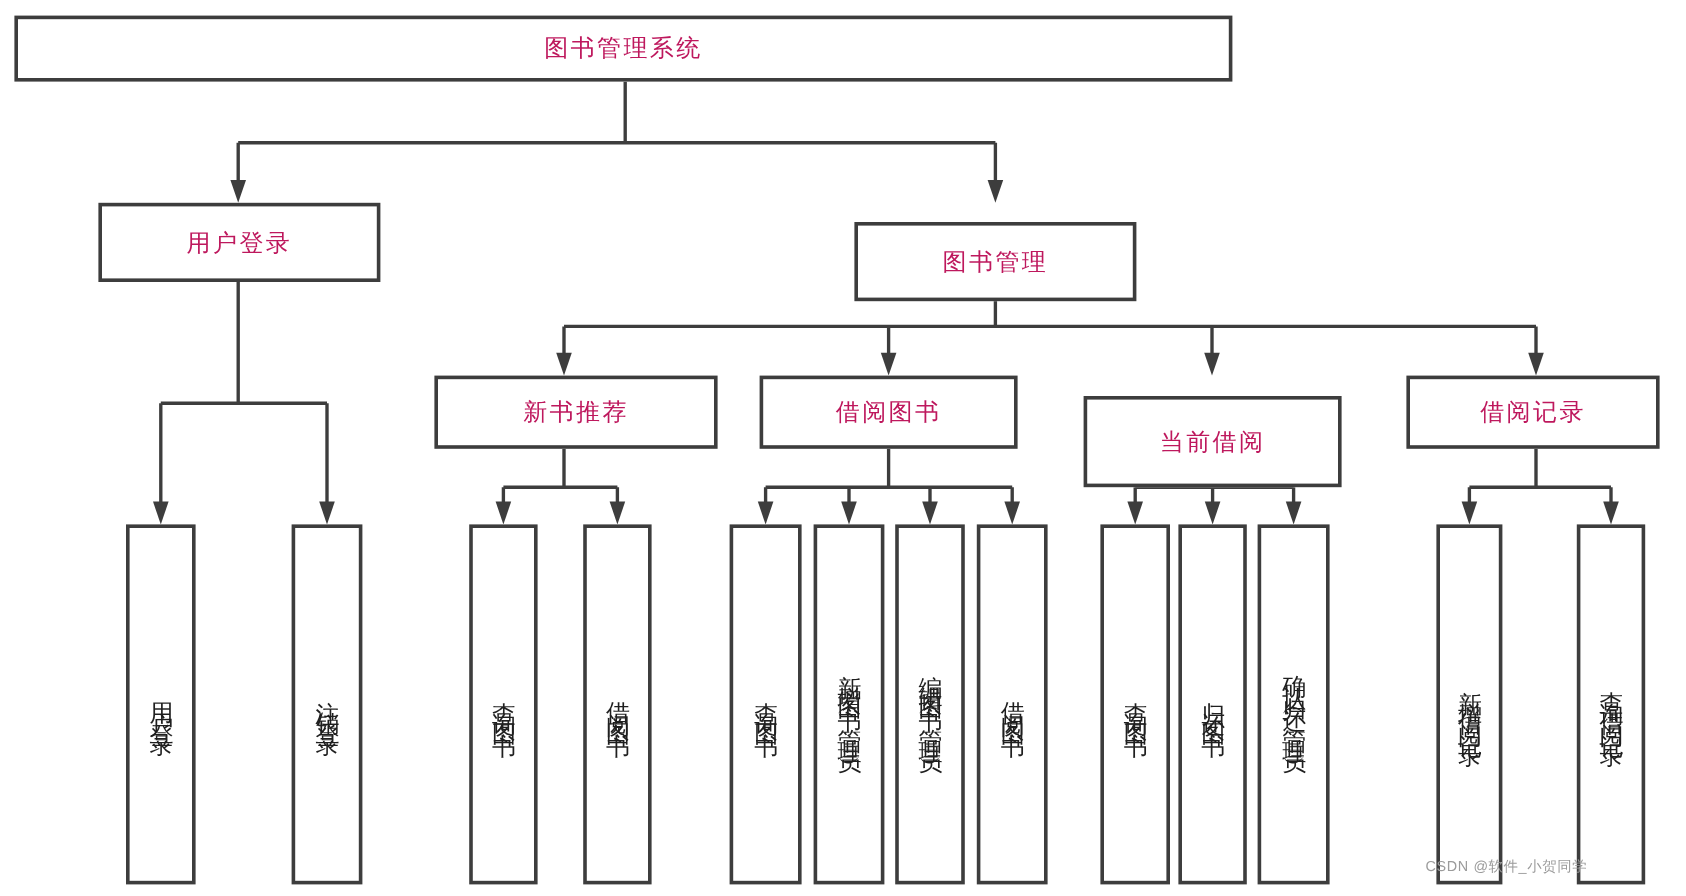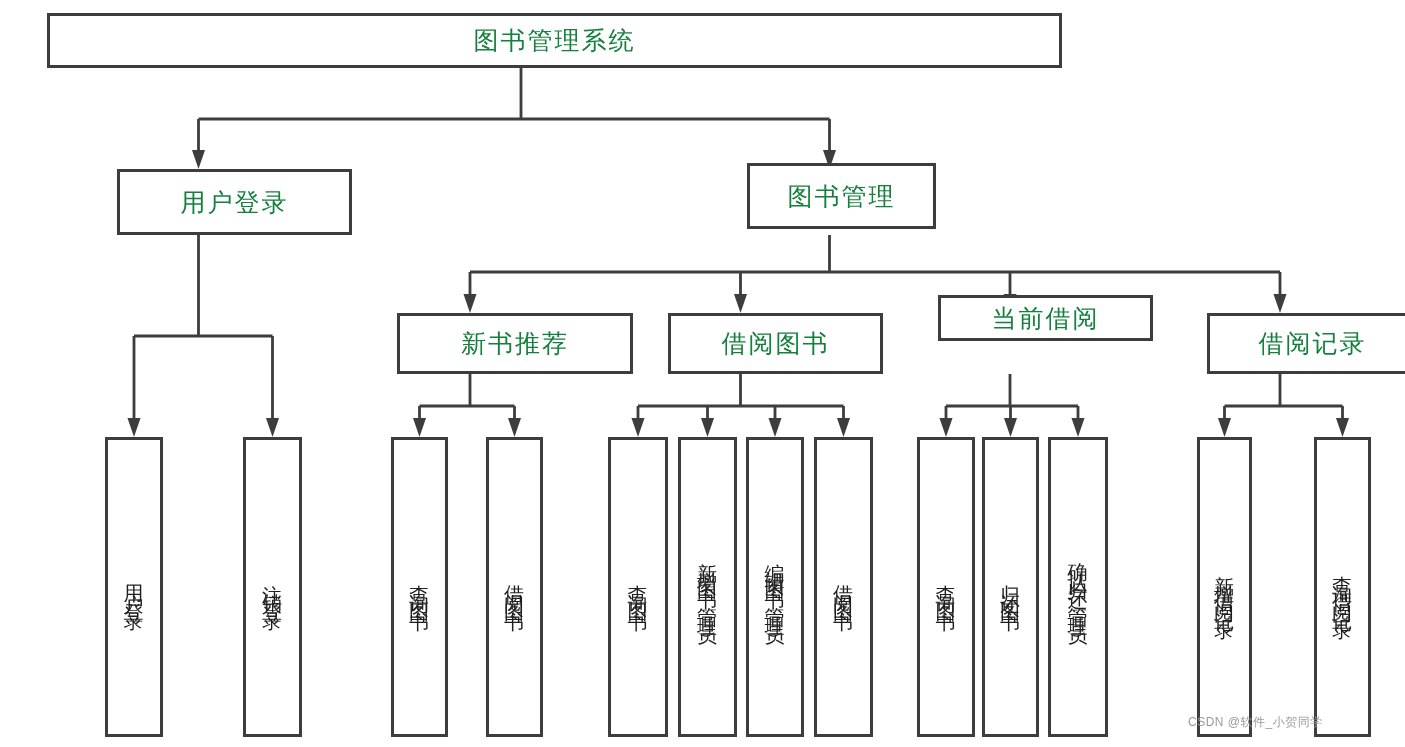--- a/index.html
+++ b/index.html
@@ -18,25 +18,24 @@
     pointer-events: none;
   }
   .hnode {
     position: absolute;
     box-sizing: border-box;
     border: 3px solid #3d3d3d;
     background: #ffffff;
     display: flex;
     align-items: center;
     justify-content: center;
-    font-size: 25px;
+    font-size: 20px;
     letter-spacing: 2px;
-    color: #15803d;
+    color: #be185d;
     white-space: nowrap;
-    margin-left: 35px;
   }
   .vnode {
     position: absolute;
     box-sizing: border-box;
     top: 437px;
     height: 300px;
     border: 3px solid #3d3d3d;
     background: #ffffff;
     display: flex;
     align-items: center;
@@ -109,25 +108,25 @@
       <polygon points="1004,418 1017,418 1010.5,437"></polygon>
       <polygon points="1071.5,418 1084.5,418 1078,437"></polygon>
       <polygon points="1218,418 1231,418 1224.5,437"></polygon>
       <polygon points="1336,418 1349,418 1342.5,437"></polygon>
     </g>
   </svg>
 
   <div class="hnode" style="left:12px; top:13px; width:1015px; height:55px;">图书管理系统</div>
 
   <div class="hnode" style="left:82px; top:169px; width:235px; height:66px;">用户登录</div>
-  <div class="hnode" style="left:712px; top:163px; width:189px; height:66px;">图书管理</div>
+  <div class="hnode" style="left:712px; top:185px; width:235px; height:66px;">图书管理</div>
 
   <div class="hnode" style="left:362px; top:313px; width:236px; height:61px;">新书推荐</div>
   <div class="hnode" style="left:633px; top:313px; width:215px; height:61px;">借阅图书</div>
-  <div class="hnode" style="left:903px; top:295px; width:215px; height:46px;">当前借阅</div>
+  <div class="hnode" style="left:903px; top:330px; width:215px; height:76px;">当前借阅</div>
   <div class="hnode" style="left:1172px; top:313px; width:211px; height:61px;">借阅记录</div>
 
   <div class="vnode" style="left:105px; width:58px;">
     <span class="vtext">用户登录</span>
   </div>
   <div class="vnode" style="left:243px; width:59px;">
     <span class="vtext">注销登录</span>
   </div>
 
   <div class="vnode" style="left:391px; width:57px;">

